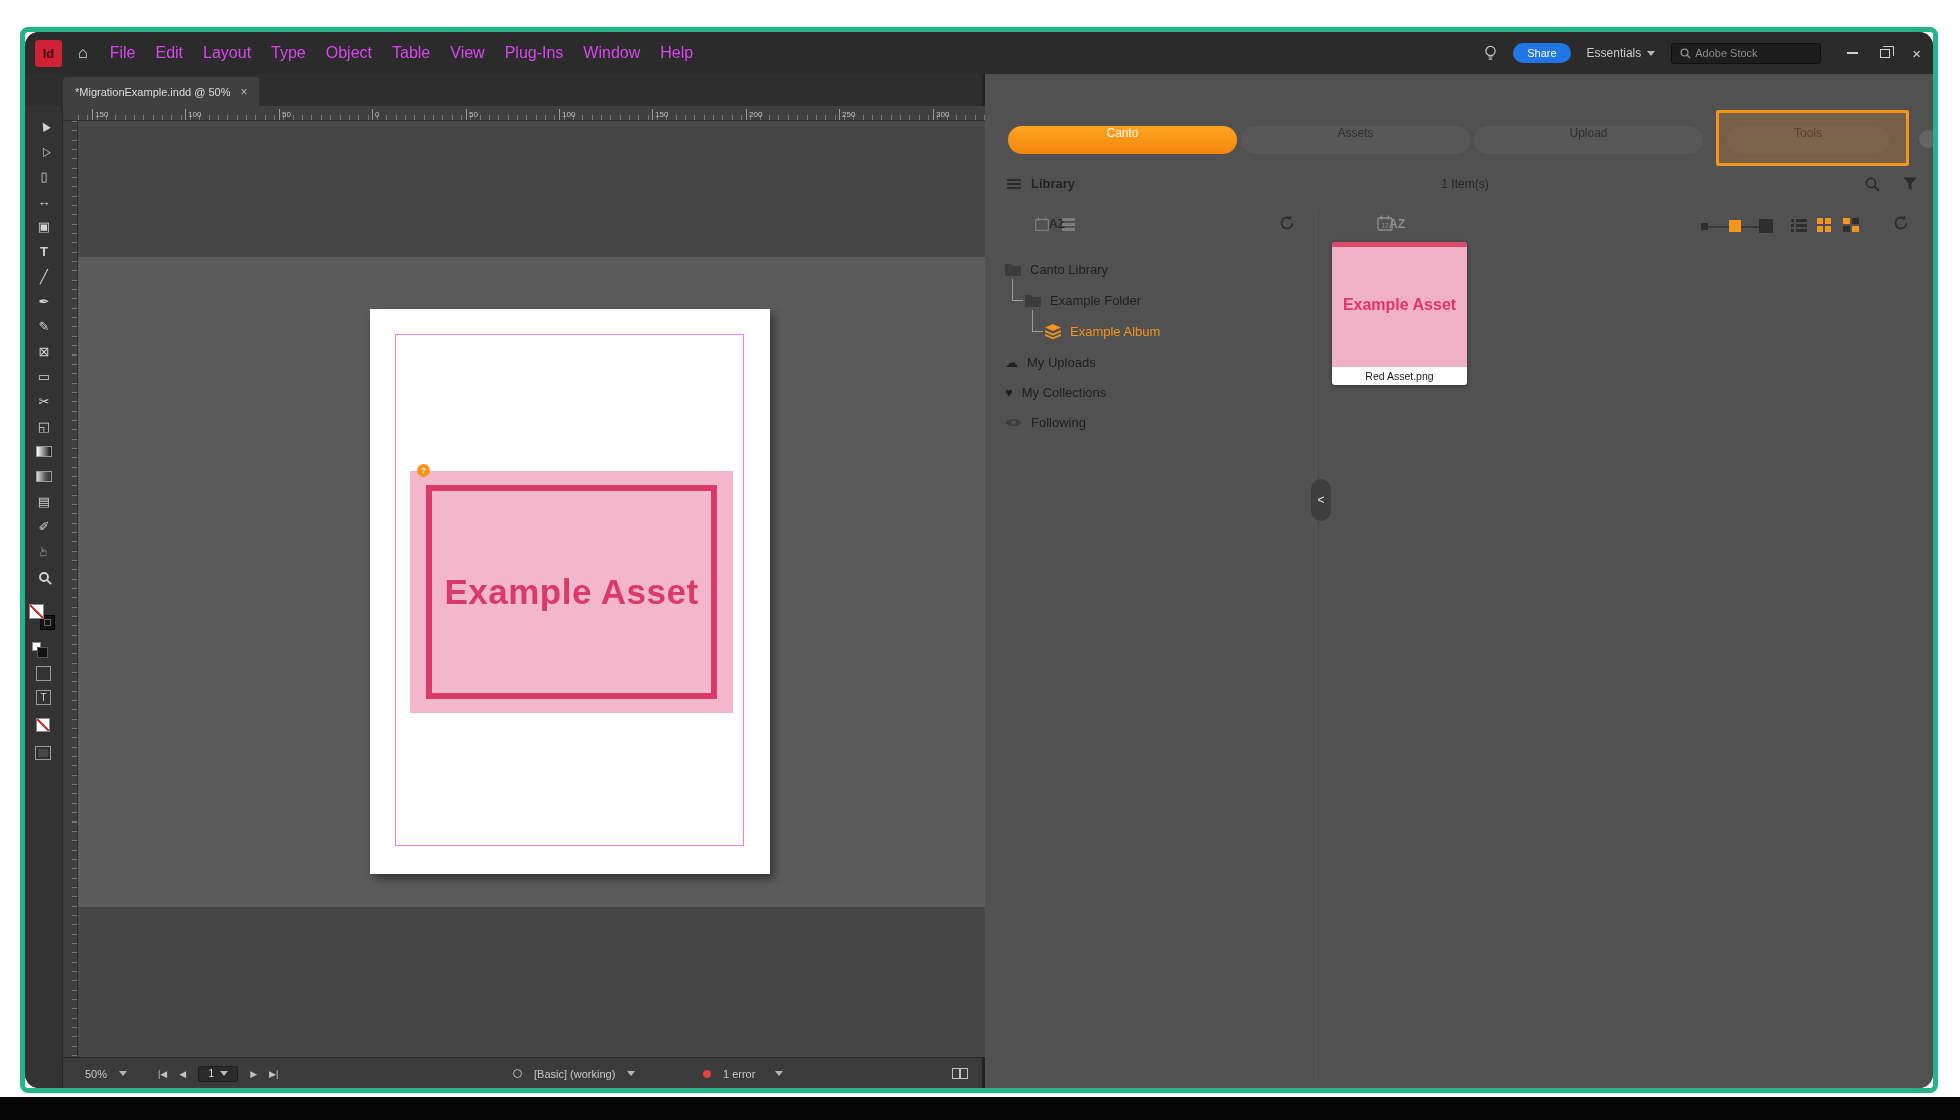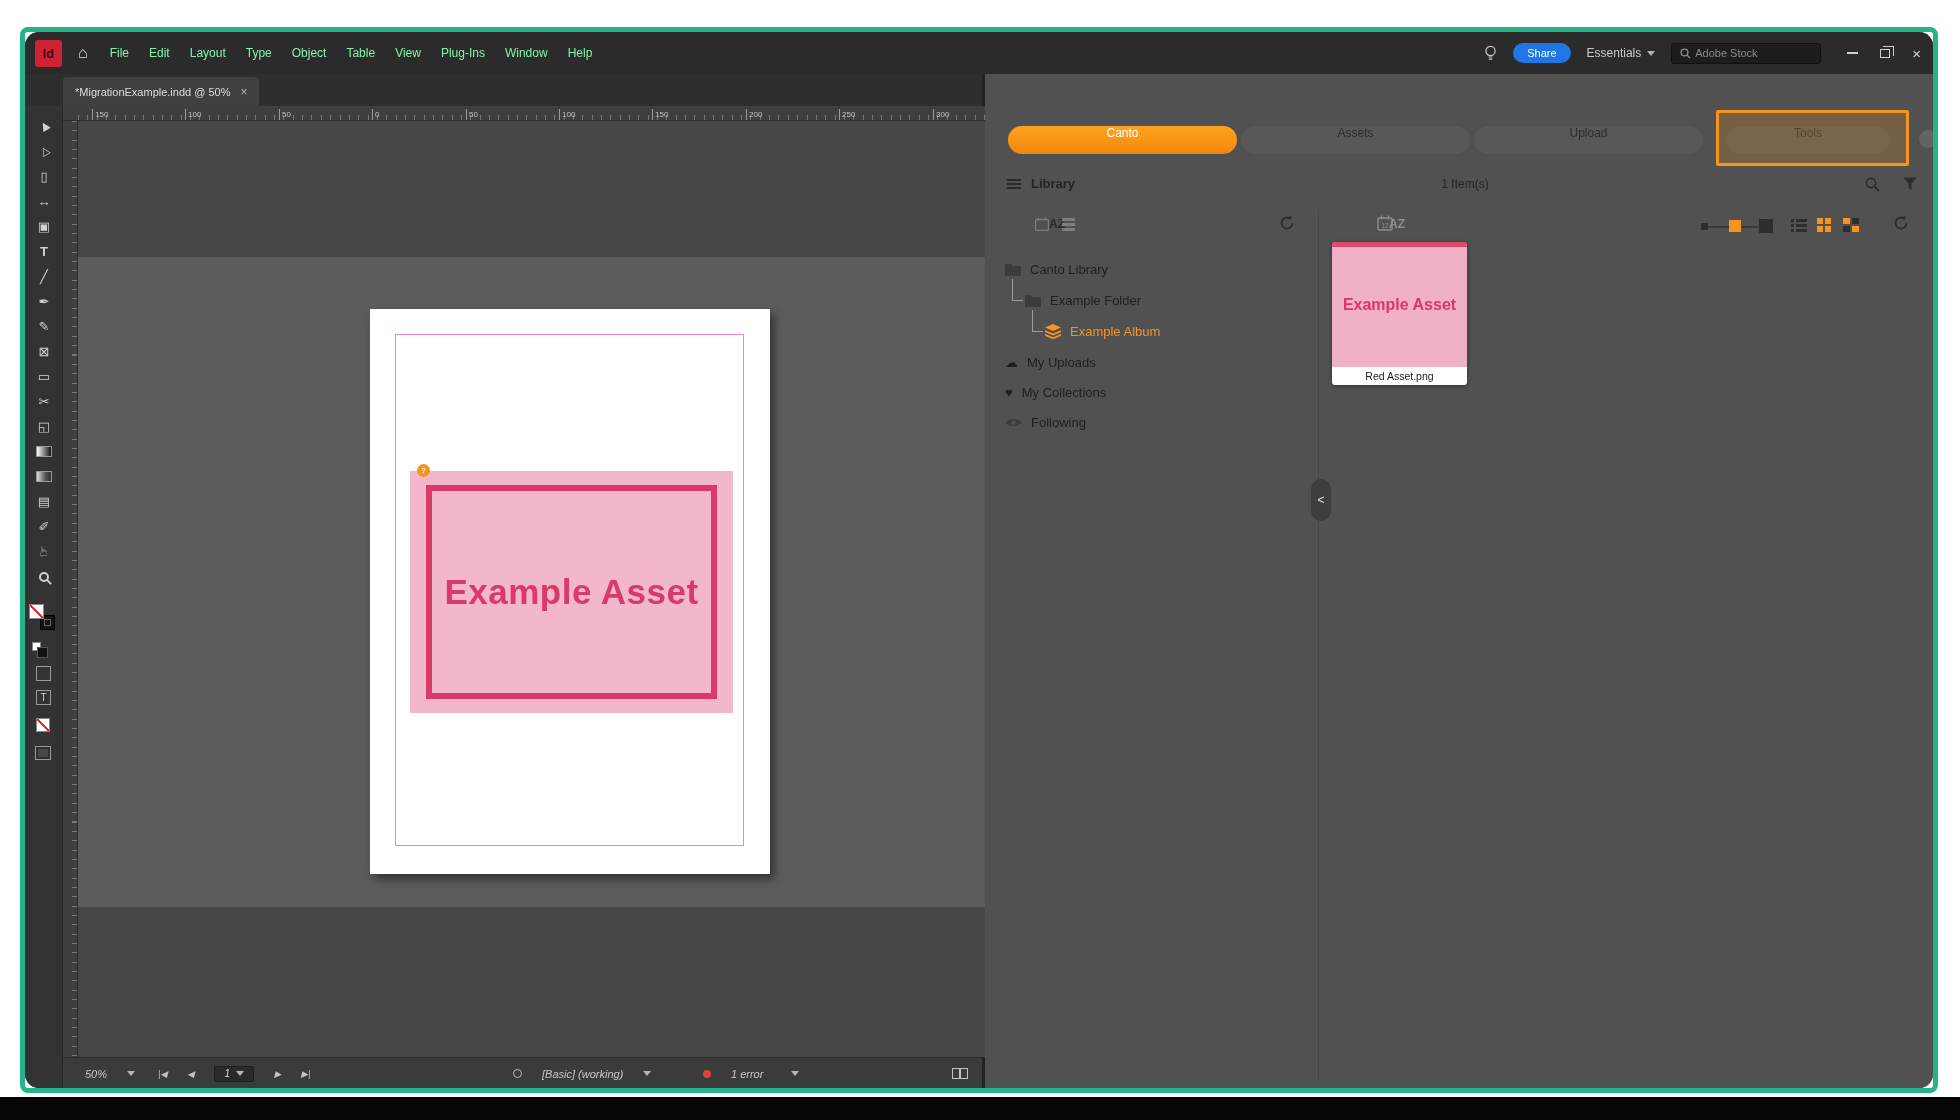--- a/index.html
+++ b/index.html
@@ -16,21 +16,21 @@
   .app { position:absolute; left:25px; top:32px; width:1908px; height:1056px;
     background:#4f4f4f; border-radius:14px; overflow:hidden; }
 
   
   .menubar { position:absolute; left:0; top:0; width:1908px; height:42px; background:#2b2b2b;
     display:flex; align-items:center; }
   .id-logo { width:27px; height:27px; margin-left:10px; background:#cf2335; color:#3d060e;
     font-weight:bold; font-size:13px; display:flex; align-items:center; justify-content:center; border-radius:3px; }
   .home { margin-left:16px; color:#dedede; font-size:16px; line-height:1; }
   .menus { display:flex; margin-left:12px; }
-  .menus span { padding:0 10px; font-size:12px; color:#86efac; cursor:default; }
+  .menus span { padding:0 10px; font-size:16px; color:#d946ef; cursor:default; }
   .mb-right { margin-left:auto; display:flex; align-items:center; gap:16px; margin-right:12px; }
   .share-btn { background:#2076e5; color:#fff; font-size:11px; padding:4px 14px; border-radius:11px; }
   .workspace { display:flex; align-items:center; gap:6px; color:#c9c9c9; font-size:12px; }
   .stock-search { width:150px; height:21px; background:#1d1d1d; border:1px solid #101010; border-radius:3px;
     display:flex; align-items:center; gap:4px; padding:0 8px; color:#8a8a8a; font-size:11px; }
   .chev { width:0; height:0; border-left:4px solid transparent; border-right:4px solid transparent;
     border-top:5px solid #b5b5b5; display:inline-block; }
   .wc { display:flex; align-items:center; gap:22px; margin-left:10px; }
   .wc-min { width:11px; height:2px; background:#cfcfcf; }
   .wc-restore { width:10px; height:9px; border:1px solid #cfcfcf; position:relative; }
@@ -92,21 +92,21 @@
   .asset-frame { position:absolute; left:40px; top:162px; width:323px; height:242px; background:#f2b7ca; }
   .asset-inner { position:absolute; left:16px; top:14px; right:16px; bottom:14px; border:6px solid #d93a6a;
     display:flex; align-items:center; justify-content:center; }
   .asset-inner span { color:#d93a6a; font-size:35px; font-weight:bold; letter-spacing:0.5px; }
   .frame-badge { position:absolute; left:7px; top:-7px; width:13px; height:13px; border-radius:50%;
     background:#f7941e; color:#fff; font-size:8px; font-weight:bold; display:flex; align-items:center; justify-content:center; }
 
   
   .statusbar { position:absolute; left:38px; top:1025px; width:919px; height:31px; background:#3b3b3b;
     border-top:1px solid #2a2a2a; font-size:11px; color:#c8c8c8; }
-  .sb-group { position:absolute; top:0; height:31px; display:flex; align-items:center; gap:20px;font-style:italic; }
+  .sb-group { position:absolute; top:0; height:31px; display:flex; align-items:center; gap:12px; }
   .nav-glyph { font-size:9px; color:#c2c2c2; }
   .page-box { width:40px; height:16px; background:#2a2a2a; border:1px solid #1e1e1e; border-radius:2px;
     display:flex; align-items:center; justify-content:center; gap:6px; font-size:10px; color:#ddd; }
   .pf-circle { width:9px; height:9px; border:1.5px solid #b9b9b9; border-radius:50%; }
   .err-dot { width:8px; height:8px; border-radius:50%; background:#e04040; }
 
   
   .panel { position:absolute; left:960px; top:42px; width:948px; height:1014px; background:#515151; }
   .panel-header { position:absolute; left:0; top:0; width:948px; height:34px; background:#2e2e2e; }
   .panel-tab { position:absolute; left:3px; top:5px; height:29px; background:#3d3d3d; border-radius:4px 4px 0 0;

